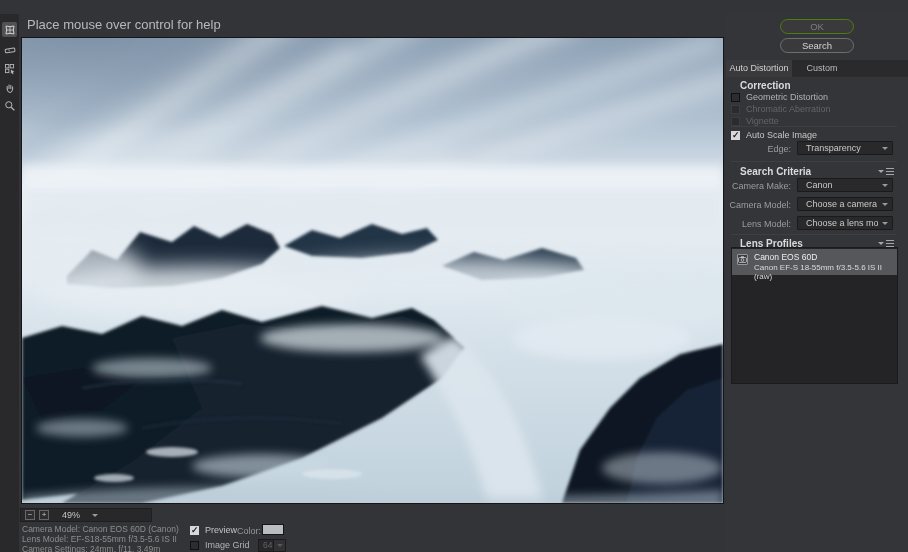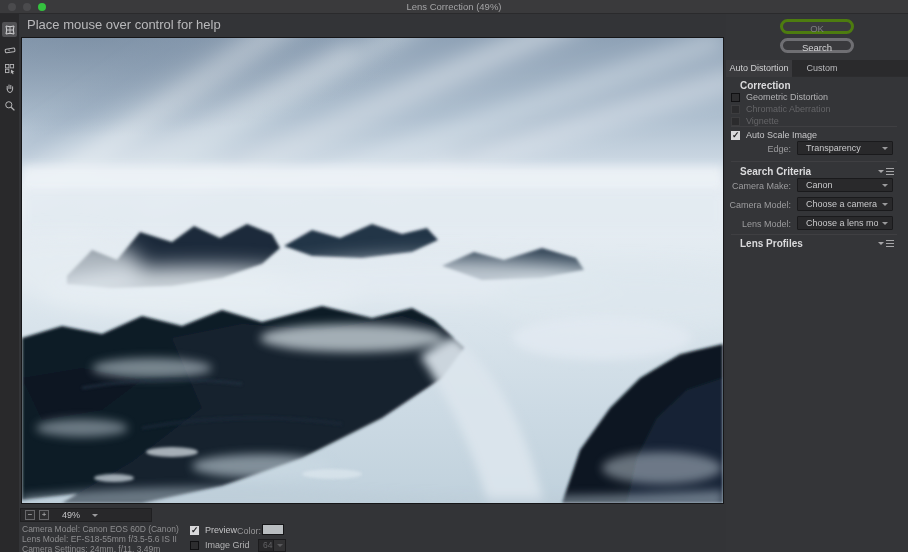--- a/index.html
+++ b/index.html
@@ -60,21 +60,21 @@
   .sizedd { position:absolute; left:258px; top:539px; width:28px; height:13px;
     background:#28282a; border:1px solid #1c1c1e; display:flex; }
   .sizedd .val { flex:1; padding-left:4px; line-height:11px; color:#626265; font-size:8.5px; }
   .sizedd .btn { width:12px; border-left:1px solid #1c1c1e; background:#323234;
     display:flex; align-items:center; justify-content:center; }
   .sizedd .btn .tri { width:0; height:0; border:3px solid transparent; border-top-color:#58585b; margin-top:3px; }
   
   .panel { position:absolute; left:726px; top:14px; width:182px; height:538px;
     background:#343538; }
   .btn-pill { position:absolute; left:54px; width:74px; height:15px; border-radius:8px;
-    border:3px solid #4d7c0f; background:#3a3a3d; text-align:center; line-height:13px;
+    border:1px solid #4d7c0f; background:#3a3a3d; text-align:center; line-height:13px;
     font-size:9.5px; }
   .btn-ok { top:5px; color:#7d7d81; }
   .btn-cancel { top:24px; color:#d4d4d6; border-color:#6f6f73; }
   .tabbar { position:absolute; left:0; top:46px; width:182px; height:17px;
     background:#2a2a2c; border-bottom:1px solid #2c2c2e; }
   .tab { position:absolute; top:0; height:17px; text-align:center; line-height:17px;
     font-size:9px; color:#bababd; }
   .tab.active { background:#3a3a3d; color:#d2d2d4; }
   .sec-header { position:absolute; left:14px; font-size:10px; font-weight:bold; color:#dadadc; }
   .divider { position:absolute; left:5px; width:166px; height:1px; background:#3f3f42; }
@@ -99,28 +99,20 @@
     background:#3c3c3e; border:1px solid #96969a; border-radius:1px;
     display:flex; align-items:center; justify-content:center; }
   .profile-l1 { position:absolute; left:22px; top:3px; font-size:8.5px; color:#ededef; }
   .profile-l2 { position:absolute; left:22px; top:14px; font-size:8px; color:#dcdcde; }
 </style>
 </head>
 <body>
 
 <div id="window">
 
-  <div class="titlebar">
-    <div class="lights">
-      <span class="light"></span>
-      <span class="light"></span>
-      <span class="light green"></span>
-    </div>
-    <div class="title">Lens Correction (49%)</div>
-  </div>
 
   <div class="toolrail">
     <div class="tool selected" style="top:8px">
       <svg width="12" height="12" viewBox="0 0 12 12">
         <path d="M2,2 Q6,3.4 10,2 Q8.6,6 10,10 Q6,8.6 2,10 Q3.4,6 2,2 Z" fill="none" stroke="#d2d2d4" stroke-width="1"></path>
         <path d="M6,2.5 V9.5 M2.5,6 H9.5" stroke="#d2d2d4" stroke-width="0.8"></path>
       </svg>
     </div>
     <div class="tool" style="top:28px">
       <svg width="12" height="12" viewBox="0 0 12 12">
@@ -334,15 +326,28 @@
     </div>
 
     <div class="divider" style="top:220px"></div>
 
     <div class="sec-header" style="top:224px">Lens Profiles</div>
     <div class="pmenu" style="top:225px">
         <span class="tri"></span>
         <span class="bars"></span>
       </div>
 
+    <div class="listbox">
+      <div class="profile-item">
+        <span class="profile-icon">
+          <svg width="9" height="7" viewBox="0 0 9 7">
+            <rect x="0.6" y="1.6" width="7.8" height="4.8" rx="0.8" fill="none" stroke="#d2d2d4" stroke-width="0.8"></rect>
+            <circle cx="4.5" cy="4" r="1.4" fill="none" stroke="#d2d2d4" stroke-width="0.8"></circle>
+            <rect x="3" y="0.4" width="3" height="1.4" fill="#d2d2d4"></rect>
+          </svg>
+        </span>
+        <span class="profile-l1">Canon EOS 60D</span>
+        <span class="profile-l2">Canon EF-S 18-55mm f/3.5-5.6 IS II (raw)</span>
+      </div>
+    </div>
 
   </div>
 </div>
 
 </body></html>

